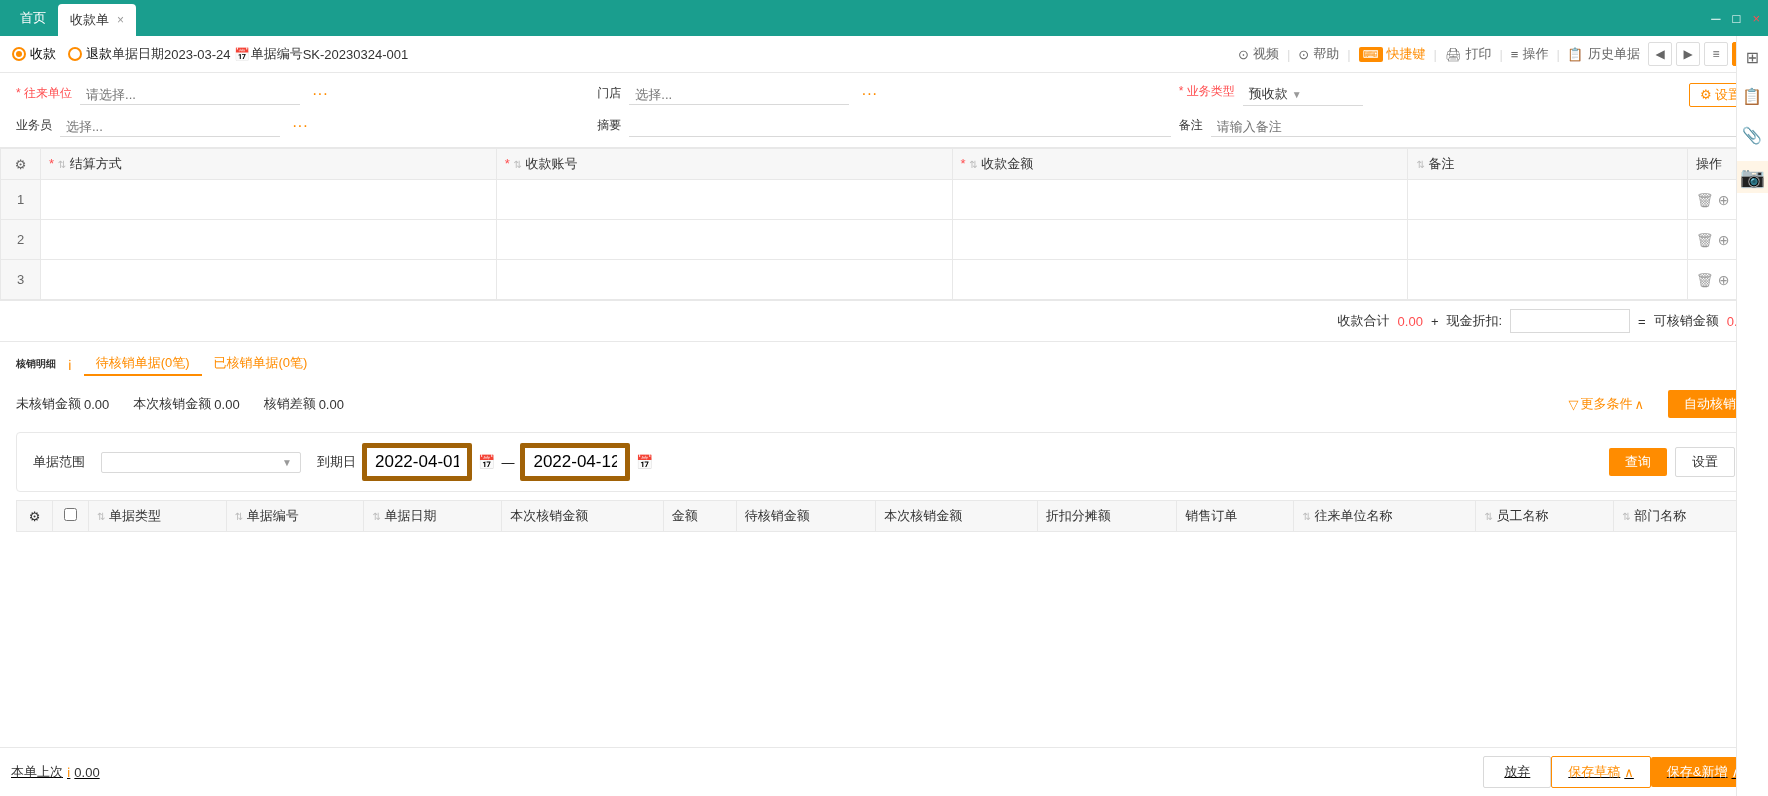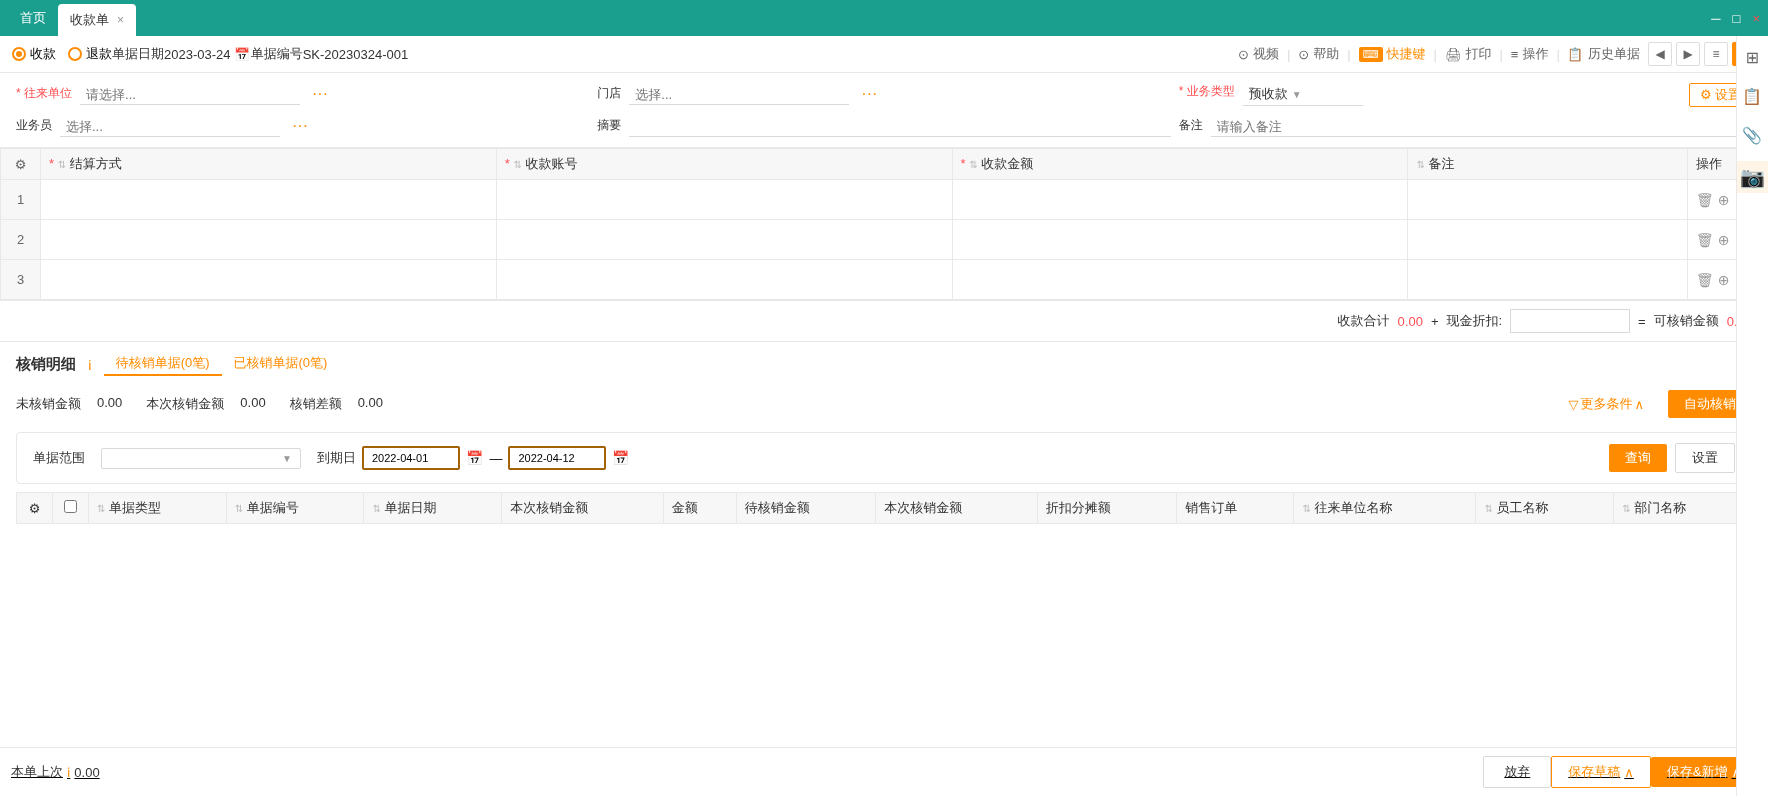--- a/index.html
+++ b/index.html
@@ -94,46 +94,46 @@
     .summary-input {
       border: 1px solid #d9d9d9; width: 120px; height: 24px; padding: 0 6px;
       outline: none; font-size: 13px;
     }
 
     
     .verification-section {
       background: #fff; padding: 10px 16px; flex: 1; display: flex; flex-direction: column; overflow: hidden;
     }
     .section-header { display: flex; align-items: center; gap: 12px; margin-bottom: 8px; }
-    .section-title { font-size: 15px; font-weight: bold; color: #333; }
+    .section-title { font-size: 10px; font-weight: bold; color: #333; }
     .info-icon { color: #ff8c00; cursor: pointer; font-size: 14px; }
     .tab-group { display: flex; gap: 0; }
     .tab-item {
       padding: 2px 12px; cursor: pointer; color: #ff8c00; border-bottom: 2px solid transparent;
       font-size: 13px;
     }
     .tab-item.active { border-bottom-color: #ff8c00; }
     .stats-row { display: flex; align-items: center; gap: 24px; padding: 6px 0; margin-bottom: 8px; }
-    .stat-item { display: flex; gap: 16px; }
+    .stat-item { display: flex; align-items: center; gap: 3px; }
     .stat-label { color: #333; }
     .stat-value { color: #333; font-weight: 500; }
     .filter-row {
       display: flex; align-items: center; gap: 16px; padding: 8px 0;
       border: 1px solid #e8e8e8; border-radius: 4px; padding: 10px 16px; margin-bottom: 8px;
       flex-shrink: 0;
     }
     .filter-label { color: #333; white-space: nowrap; }
     .filter-select {
       border: 1px solid #d9d9d9; padding: 4px 8px; border-radius: 2px; min-width: 200px;
       display: flex; align-items: center; justify-content: space-between; cursor: pointer;
     }
     .filter-date { display: flex; align-items: center; gap: 6px; }
     .date-input {
-      border: 2px solid #a16207; padding: 4px 8px; border-radius: 2px; width: 98px;
-      outline: none; font-size: 11px;
+      border: 5px solid #a16207; padding: 4px 8px; border-radius: 2px; width: 110px;
+      outline: none; font-size: 17px;
     }
     .filter-spacer { flex: 1; }
     .filter-actions { display: flex; gap: 8px; align-items: center; }
     .more-filters { color: #ff8c00; cursor: pointer; font-size: 13px; display: flex; align-items: center; gap: 2px; }
     .btn-query {
       background: #ff8c00; color: #fff; border: none; padding: 5px 16px;
       border-radius: 2px; cursor: pointer; font-size: 13px;
     }
     .btn-settings-outline {
       background: #fff; color: #333; border: 1px solid #d9d9d9; padding: 5px 16px;

